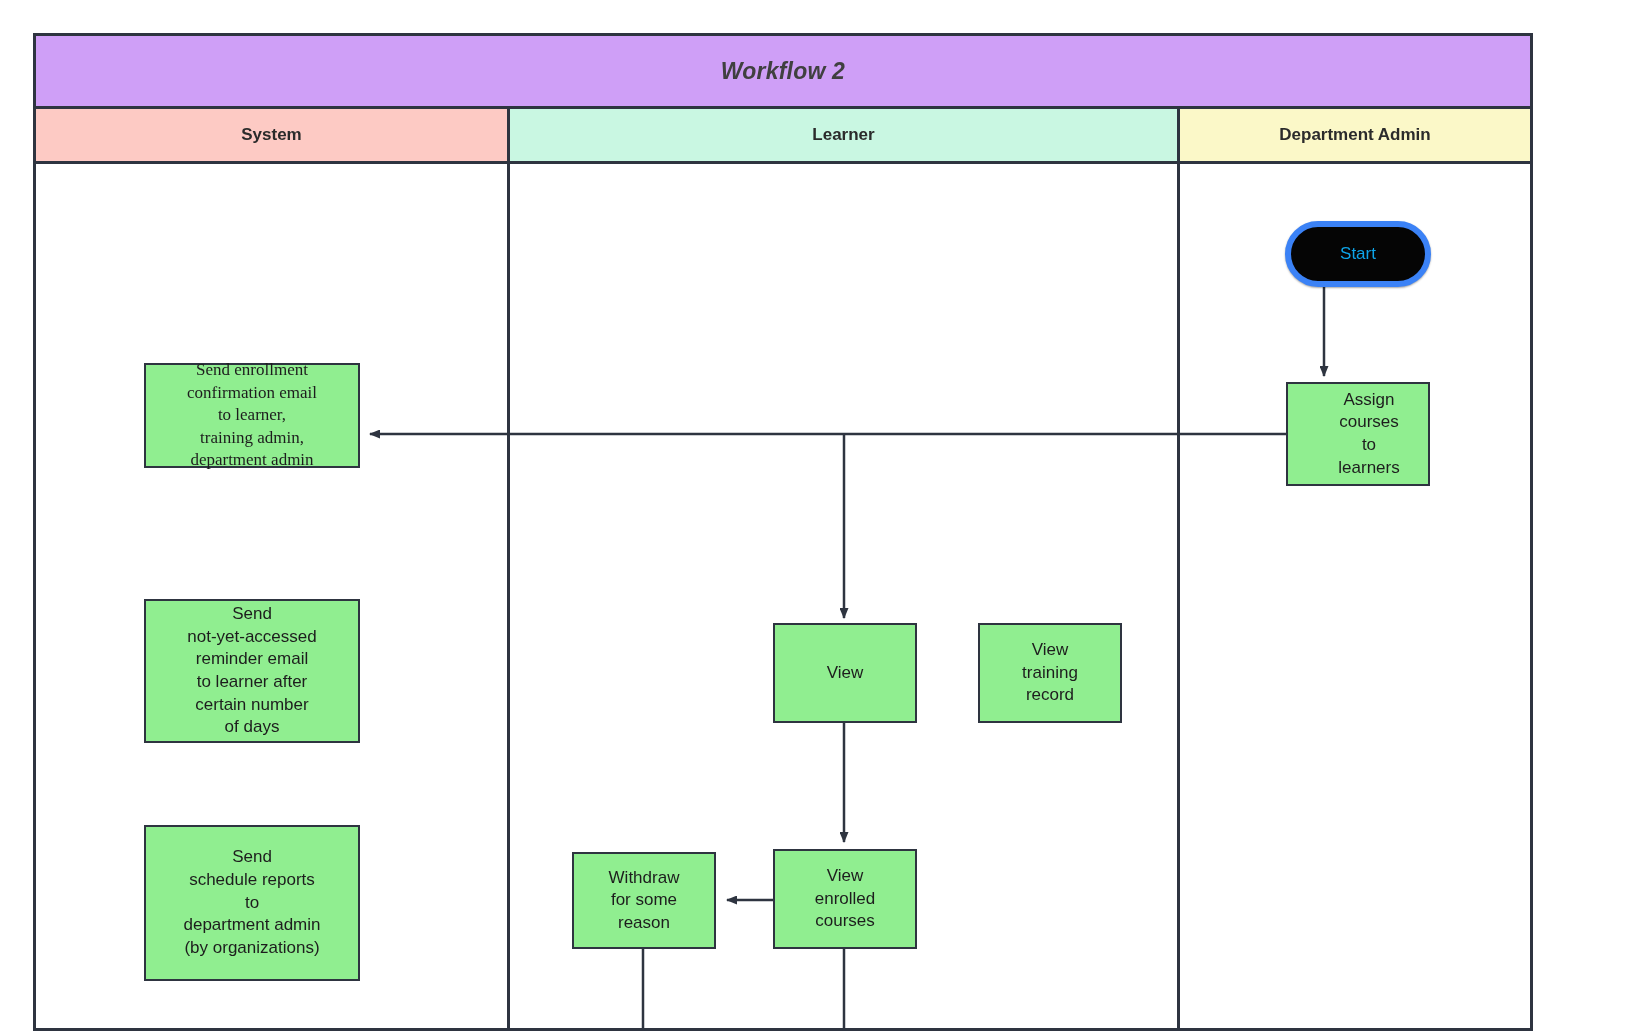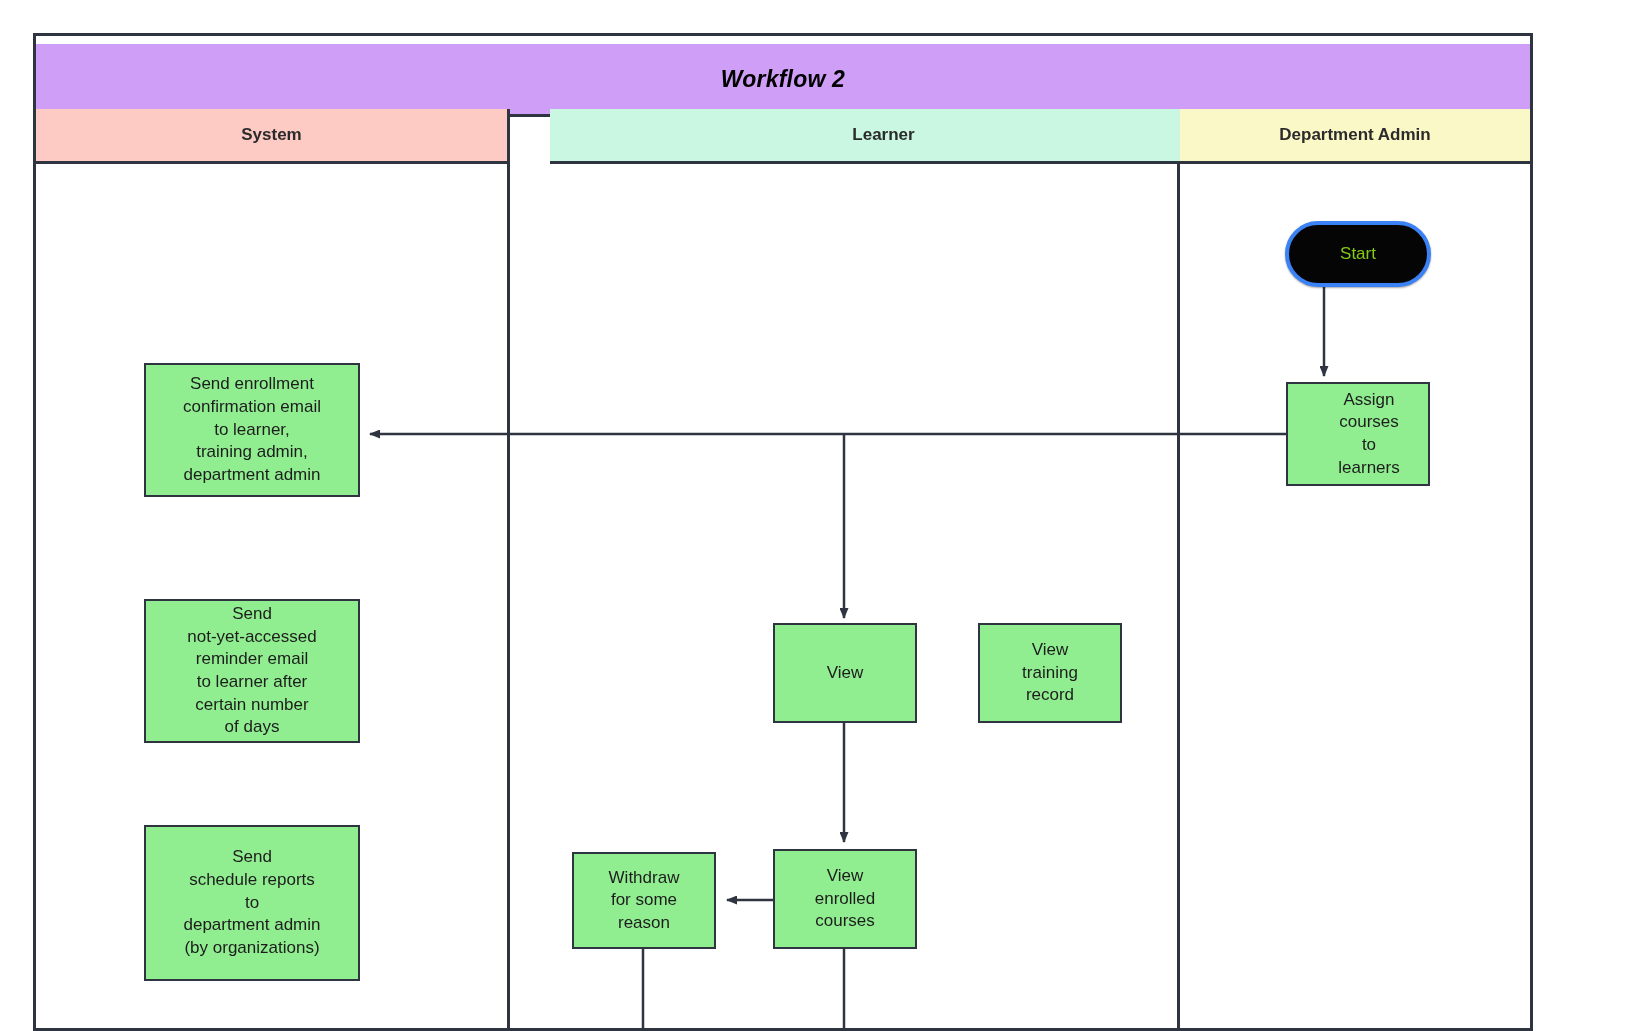--- a/index.html
+++ b/index.html
@@ -35,23 +35,22 @@
     height: 73px;
     background: #cf9ff7;
     border-bottom: 3px solid #2e3440;
     box-sizing: border-box;
     display: flex;
     align-items: center;
     justify-content: center;
     font-size: 23px;
     font-weight: bold;
     font-style: italic;
-    color: #000000;
+    color: #404040;
     letter-spacing: 0.2px;
-    margin-top: 8px;
   }
 
   .lane-head {
     position: absolute;
     top: 73px;
     height: 55px;
     box-sizing: border-box;
     border-right: 3px solid #2e3440;
     border-bottom: 3px solid #2e3440;
     display: flex;
@@ -82,22 +81,22 @@
     align-items: center;
     justify-content: center;
     text-align: center;
     font-size: 17px;
     line-height: 1.33;
     white-space: pre-line;
     padding: 2px;
   }
   .node.terminator {
     background: #050505;
-    color: #84cc16;
-    border: 4px solid #3b82f6;
+    color: #0ea5e9;
+    border: 6px solid #3b82f6;
     border-radius: 34px;
     font-size: 17px;
     box-shadow: 0 1px 2px rgba(0,0,0,.35);
   }
 
   
   #edges {
     position: absolute;
     left: 0; top: 0;
     width: 1500px;
@@ -110,21 +109,21 @@
 
 <div id="canvas">
 
   <div class="pool">
 
     <div class="pool-title">Workflow 2</div>
 
     <div class="lane-head" style="left:0px;width:474px;background:#fdcac4;">
       <span>System</span>
     </div>
-    <div class="lane-head" style="left:474px;width:670px;background:#c9f7e2;margin-left:40px;">
+    <div class="lane-head" style="left:474px;width:670px;background:#c9f7e2;">
       <span>Learner</span>
     </div>
     <div class="lane-head last" style="left:1144px;width:350px;background:#fbf8c8;">
       <span>Department Admin</span>
     </div>
 
     <div class="lane-body" style="left:0px;width:474px;"></div>
     <div class="lane-body" style="left:474px;width:670px;"></div>
     <div class="lane-body last" style="left:1144px;width:350px;"></div>
 
@@ -149,21 +148,21 @@
       <line x1="808" y1="913" x2="808" y2="998" stroke="#2e3440" stroke-width="2.5"></line>
     </svg>
 
     <div class="node terminator" style="left:1249px;top:185px;width:146px;height:66px;">Start</div>
 
     <div class="node" style="left:1250px;top:346px;width:144px;height:104px;padding-left:24px;">Assign
 courses
 to
 learners</div>
 
-    <div class="node" style="left:108px;top:327px;width:216px;height:134px;">Send enrollment
+    <div class="node" style="left:108px;top:327px;width:216px;height:105px;font-family:Liberation Serif, serif;">Send enrollment
 confirmation email
 to learner,
 training admin,
 department admin</div>
 
     <div class="node" style="left:108px;top:563px;width:216px;height:144px;">Send
 not-yet-accessed
 reminder email
 to learner after
 certain number

